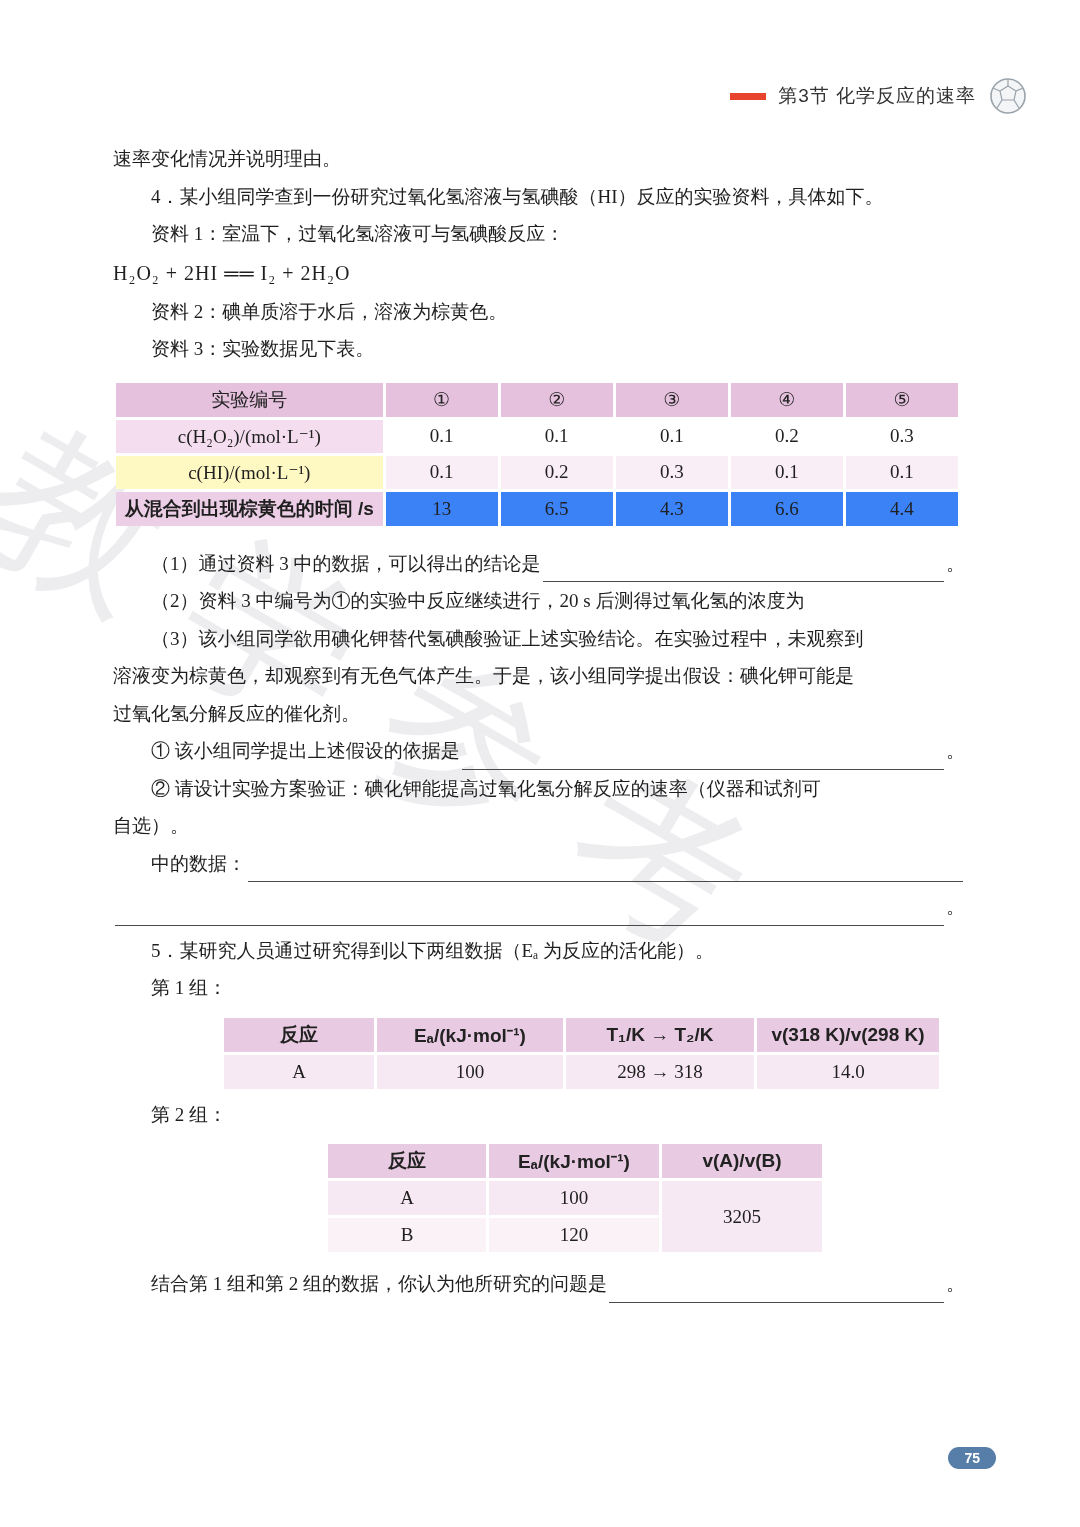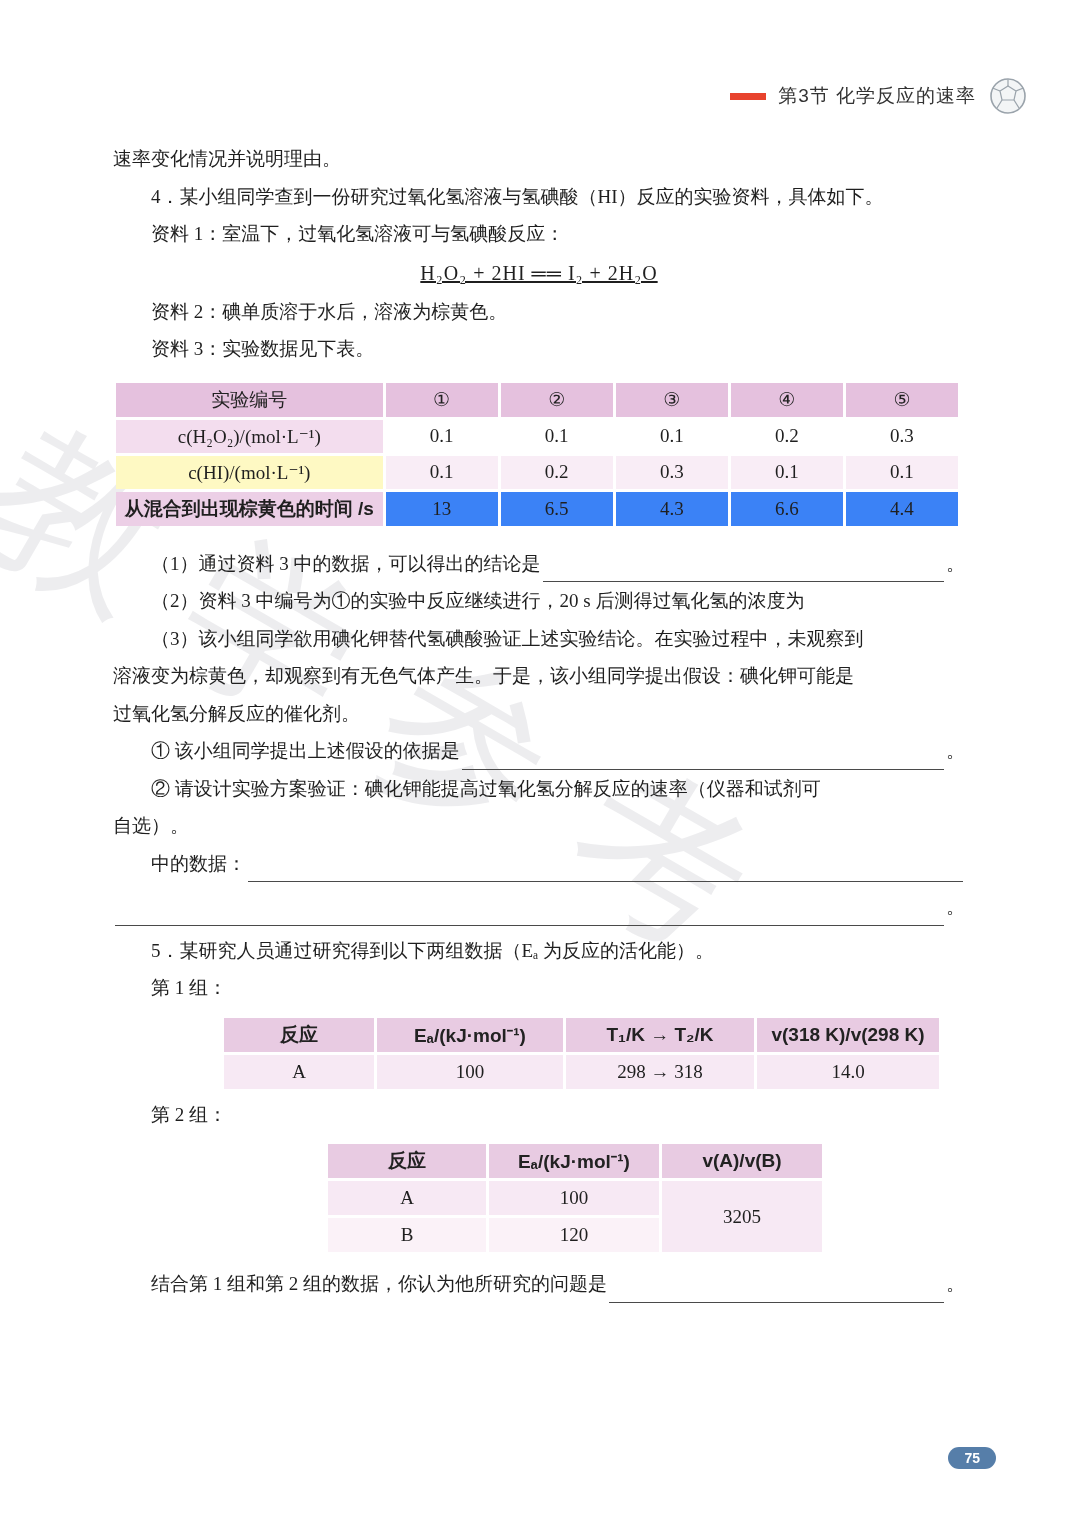--- a/index.html
+++ b/index.html
@@ -23,21 +23,21 @@
     transform:rotate(30deg); transform-origin:left top;
     font-size:170px; letter-spacing:55px; white-space:nowrap;
     color:rgba(130,130,140,0.14); font-family:"Liberation Sans",sans-serif;
     pointer-events:none; z-index:0;
   }
 
   
   .content{ position:absolute; top:140px; left:113px; width:852px; z-index:1; }
   .line{ line-height:37.5px; }
   .indent{ text-indent:2em; }
-  .eq{ text-align:center; font-size:20px; line-height:40px; letter-spacing:1px;text-decoration:underline; }
+  .eq{ text-align:left; font-size:20px; line-height:40px; letter-spacing:1px; }
   .flexline{ display:flex; align-items:flex-end; line-height:37.5px; }
   .flexline .txt{ white-space:nowrap; }
   .flexline.indent-flex{ padding-left:2em; }
   .blank-grow{ flex:1 1 auto; border-bottom:1.2px solid #4a4a4a; height:30px; margin:0 2px; }
   .blank-fixed{ display:inline-block; border-bottom:1.2px solid #4a4a4a; height:1em; vertical-align:baseline; }
   .w215{ width:215px; }
 
   
   table{ border-collapse:separate; border-spacing:3px; }
   td,th{ text-align:center; vertical-align:middle; font-size:19px; font-weight:normal; padding:4px 8px; height:33px; }

